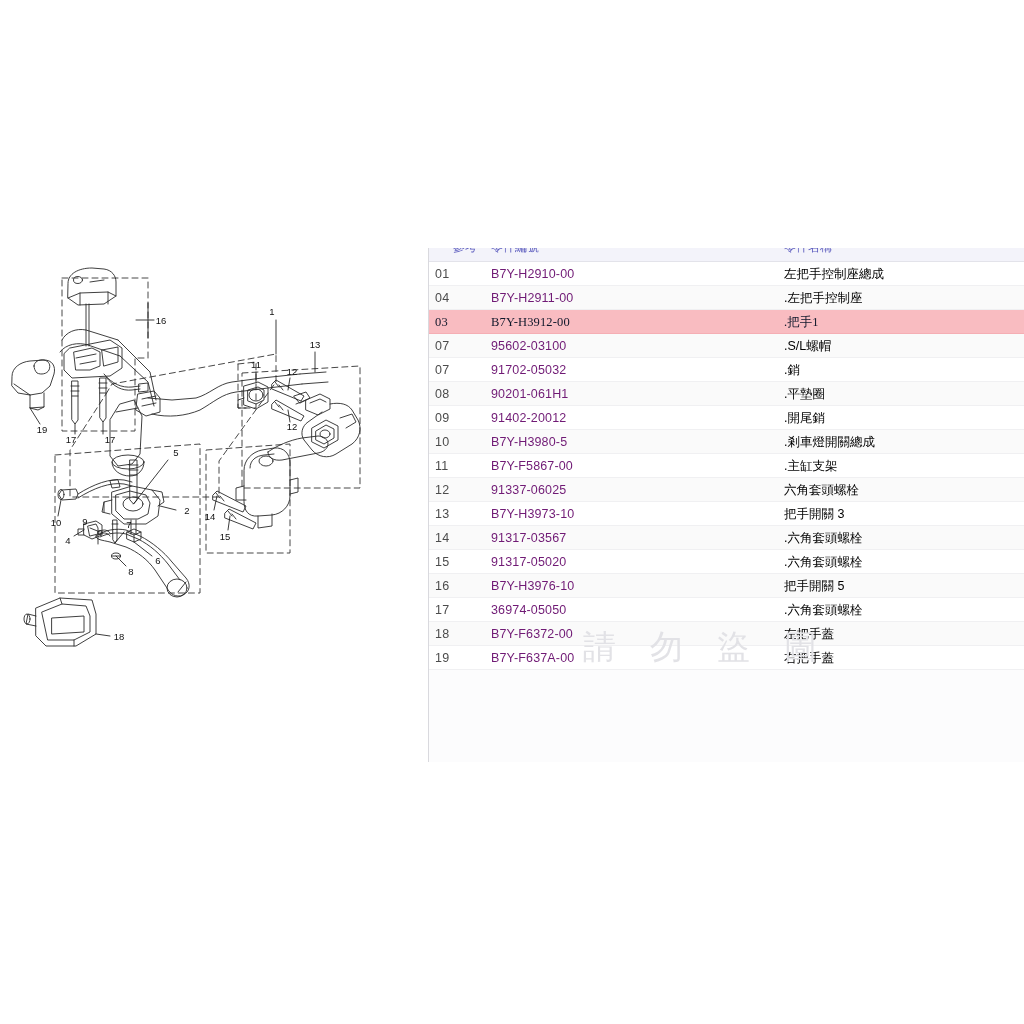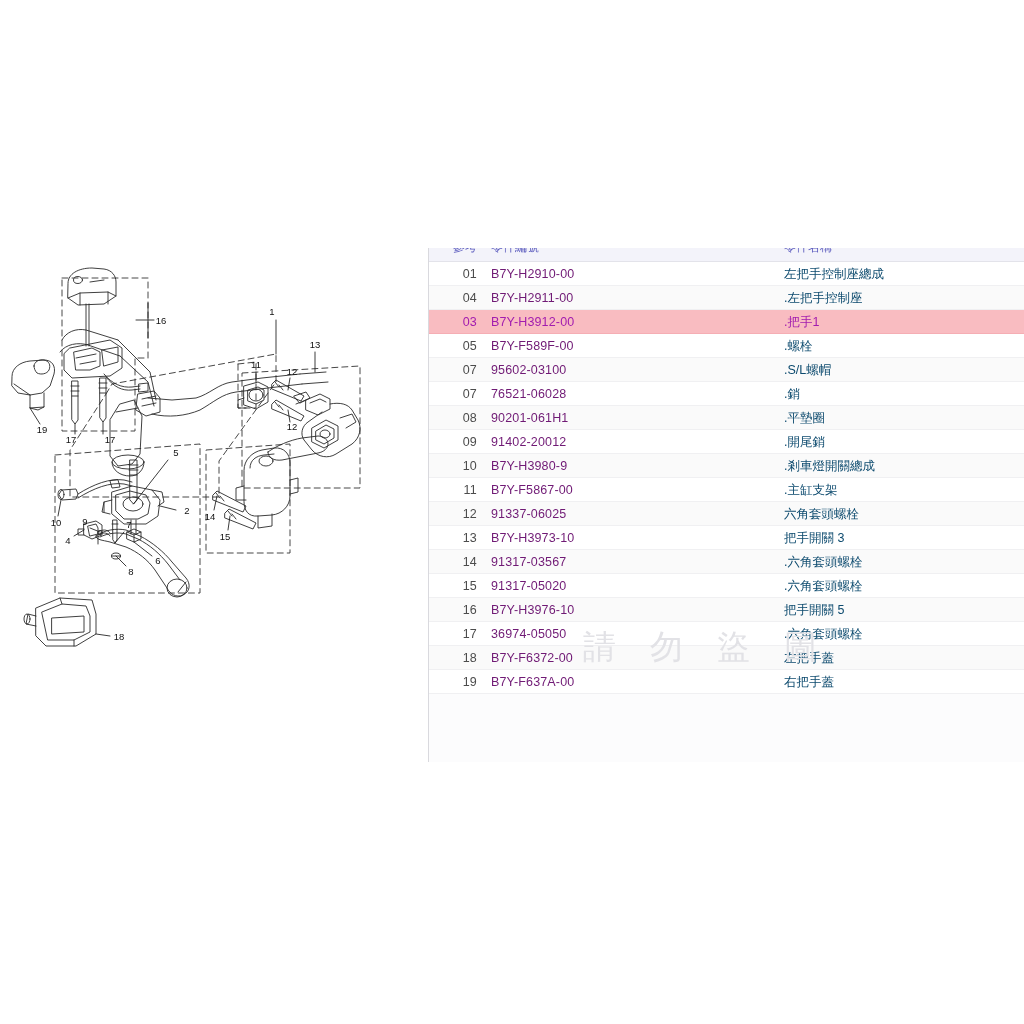--- a/index.html
+++ b/index.html
@@ -86,47 +86,46 @@
     position: relative;
     height: 24px;
     box-sizing: border-box;
     border-bottom: 1px solid #f0f0f2;
     background: #ffffff;
   }
   .prow.alt   { background: #fafafa; }
   .prow.hl    { background: #f9bcc1; border-bottom: 1px solid #f5aeb4; }
   .prow.hl .c-ref,
   .prow.hl .c-num,
-  .prow.hl .c-name { color: #a21caf; }
+  .prow.hl .c-name { color: #0f172a; font-family: Liberation Serif, serif; }
 
   .c-ref {
     position: absolute;
     left: 6px;
     top: 5px;
     width: 42px;
-    text-align: right;
     font-size: 12.5px;
     color: #4c4c4c;
     letter-spacing: 0.2px;
   }
   .c-num {
     position: absolute;
     left: 62px;
     top: 5px;
     font-size: 12.5px;
     color: #701a75;
     letter-spacing: 0.15px;
     white-space: nowrap;
   }
   .c-name {
     position: absolute;
     left: 355px;
     top: 4px;
     font-size: 12.5px;
-    color: #0c4a6e;
+    color: #000000;
     white-space: nowrap;
     font-family: "Liberation Sans", "DejaVu Sans", sans-serif;
   }
 
   
   #watermark {
     position: absolute;
     left: 0; top: 0;
     width: 1024px; height: 1024px;
     pointer-events: none;
@@ -458,48 +457,43 @@
         <div class="prow alt">
           <div class="c-ref">04</div>
           <div class="c-num">B7Y-H2911-00</div>
           <div class="c-name">.左把手控制座</div>
         </div>
         <div class="prow hl">
           <div class="c-ref">03</div>
           <div class="c-num">B7Y-H3912-00</div>
           <div class="c-name">.把手1</div>
         </div>
-        <div class="prow">
-          <div class="c-ref">05</div>
-          <div class="c-num">B7Y-F589F-00</div>
-          <div class="c-name">.螺栓</div>
-        </div>
         <div class="prow alt">
           <div class="c-ref">07</div>
           <div class="c-num">95602-03100</div>
           <div class="c-name">.S/L螺帽</div>
         </div>
         <div class="prow">
           <div class="c-ref">07</div>
-          <div class="c-num">76521-06028</div>
+          <div class="c-num">91702-05032</div>
           <div class="c-name">.銷</div>
         </div>
         <div class="prow alt">
           <div class="c-ref">08</div>
           <div class="c-num">90201-061H1</div>
           <div class="c-name">.平墊圈</div>
         </div>
         <div class="prow">
           <div class="c-ref">09</div>
           <div class="c-num">91402-20012</div>
           <div class="c-name">.開尾銷</div>
         </div>
         <div class="prow alt">
           <div class="c-ref">10</div>
-          <div class="c-num">B7Y-H3980-9</div>
+          <div class="c-num">B7Y-H3980-5</div>
           <div class="c-name">.剎車燈開關總成</div>
         </div>
         <div class="prow">
           <div class="c-ref">11</div>
           <div class="c-num">B7Y-F5867-00</div>
           <div class="c-name">.主缸支架</div>
         </div>
         <div class="prow alt">
           <div class="c-ref">12</div>
           <div class="c-num">91337-06025</div>

